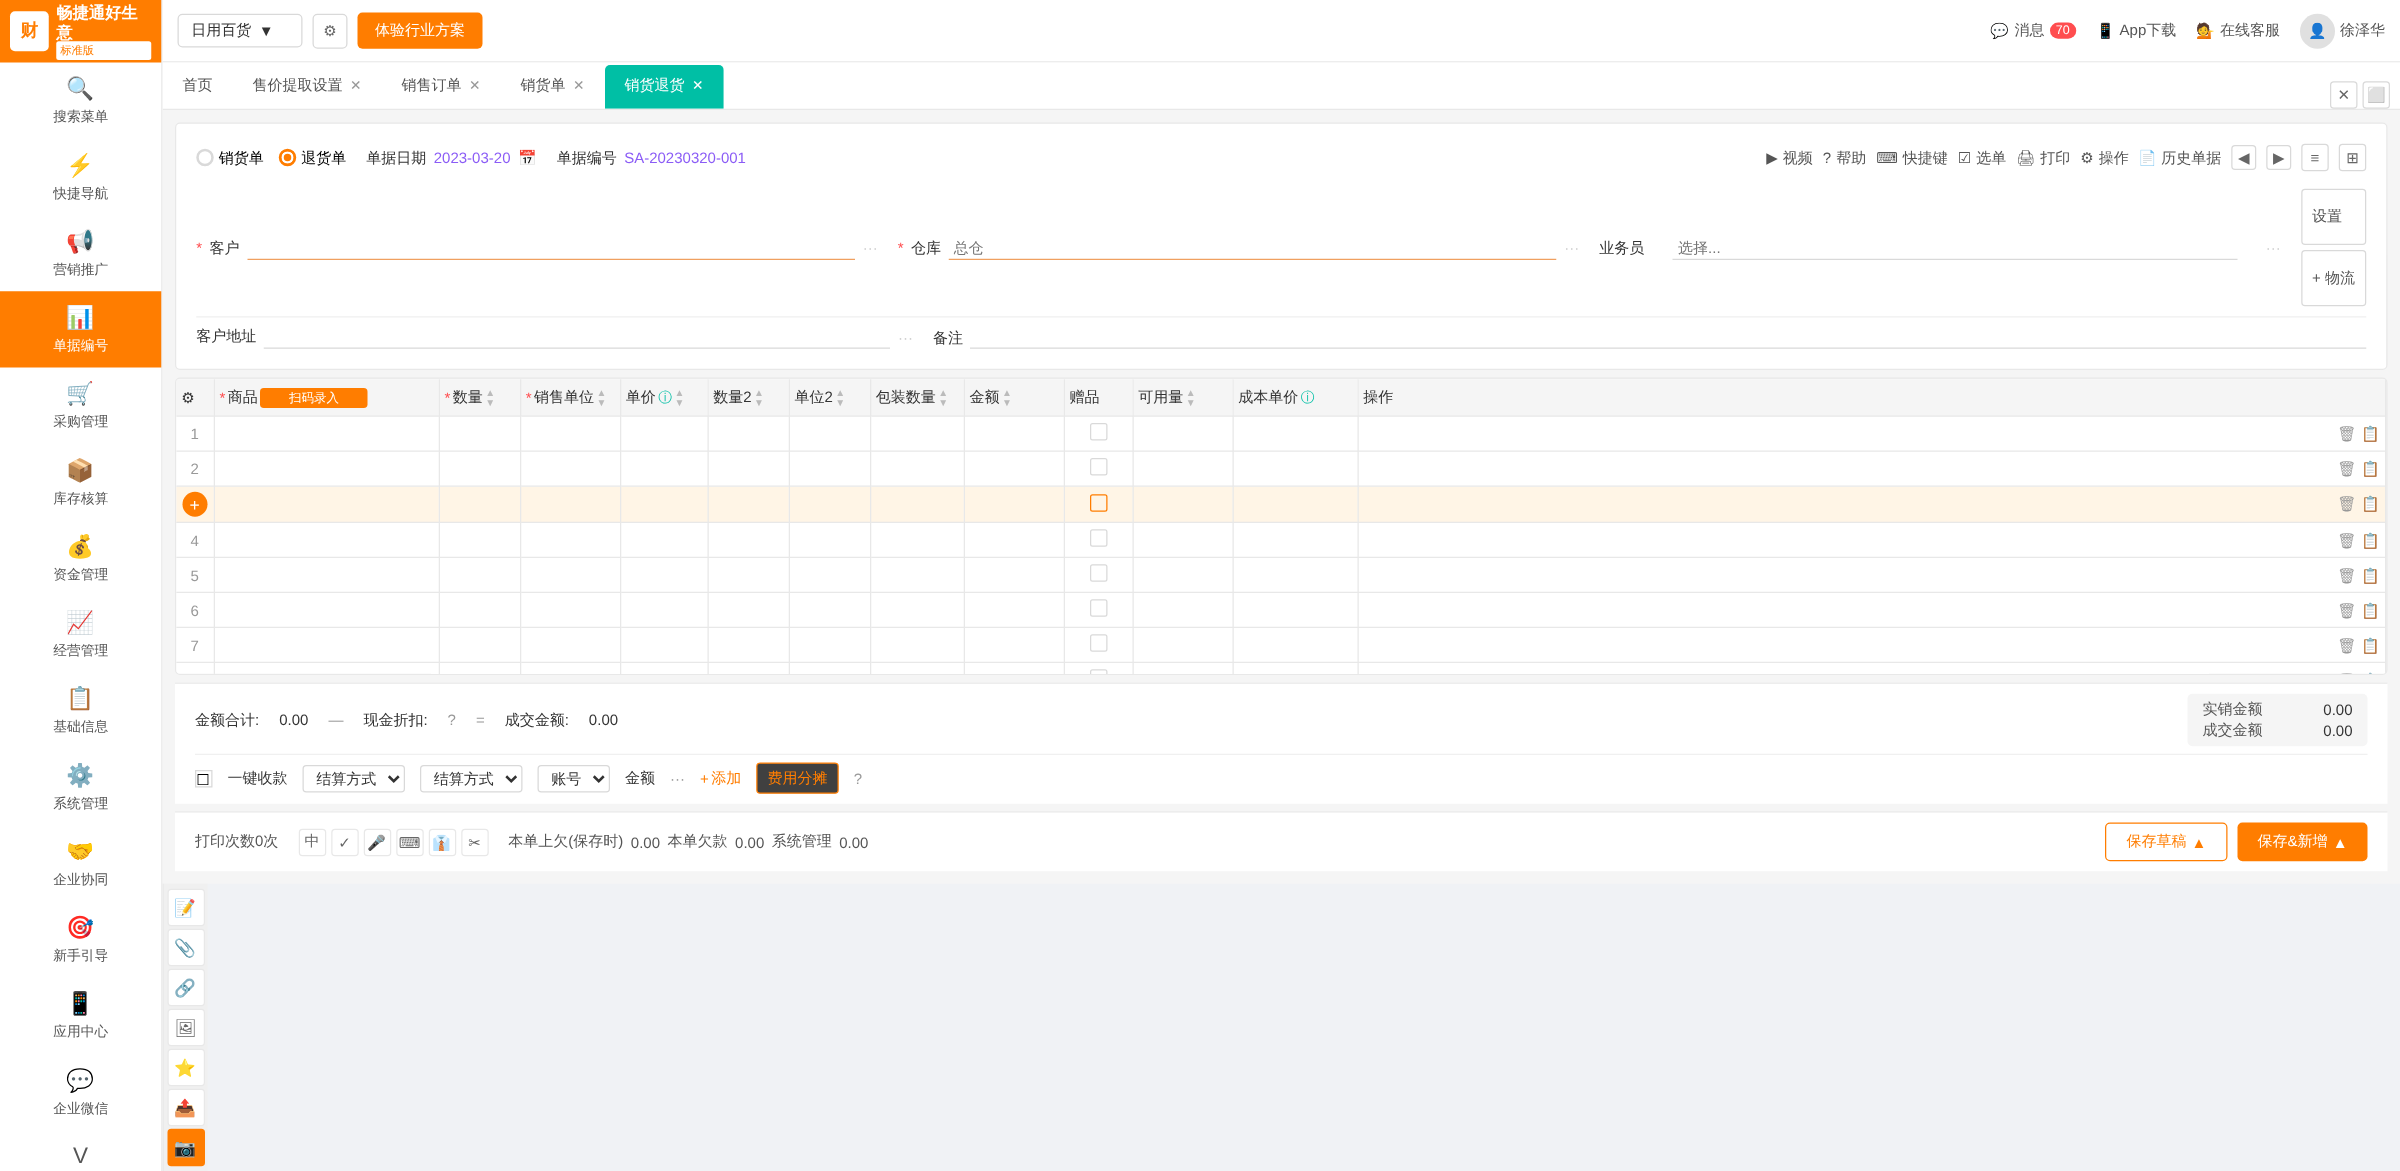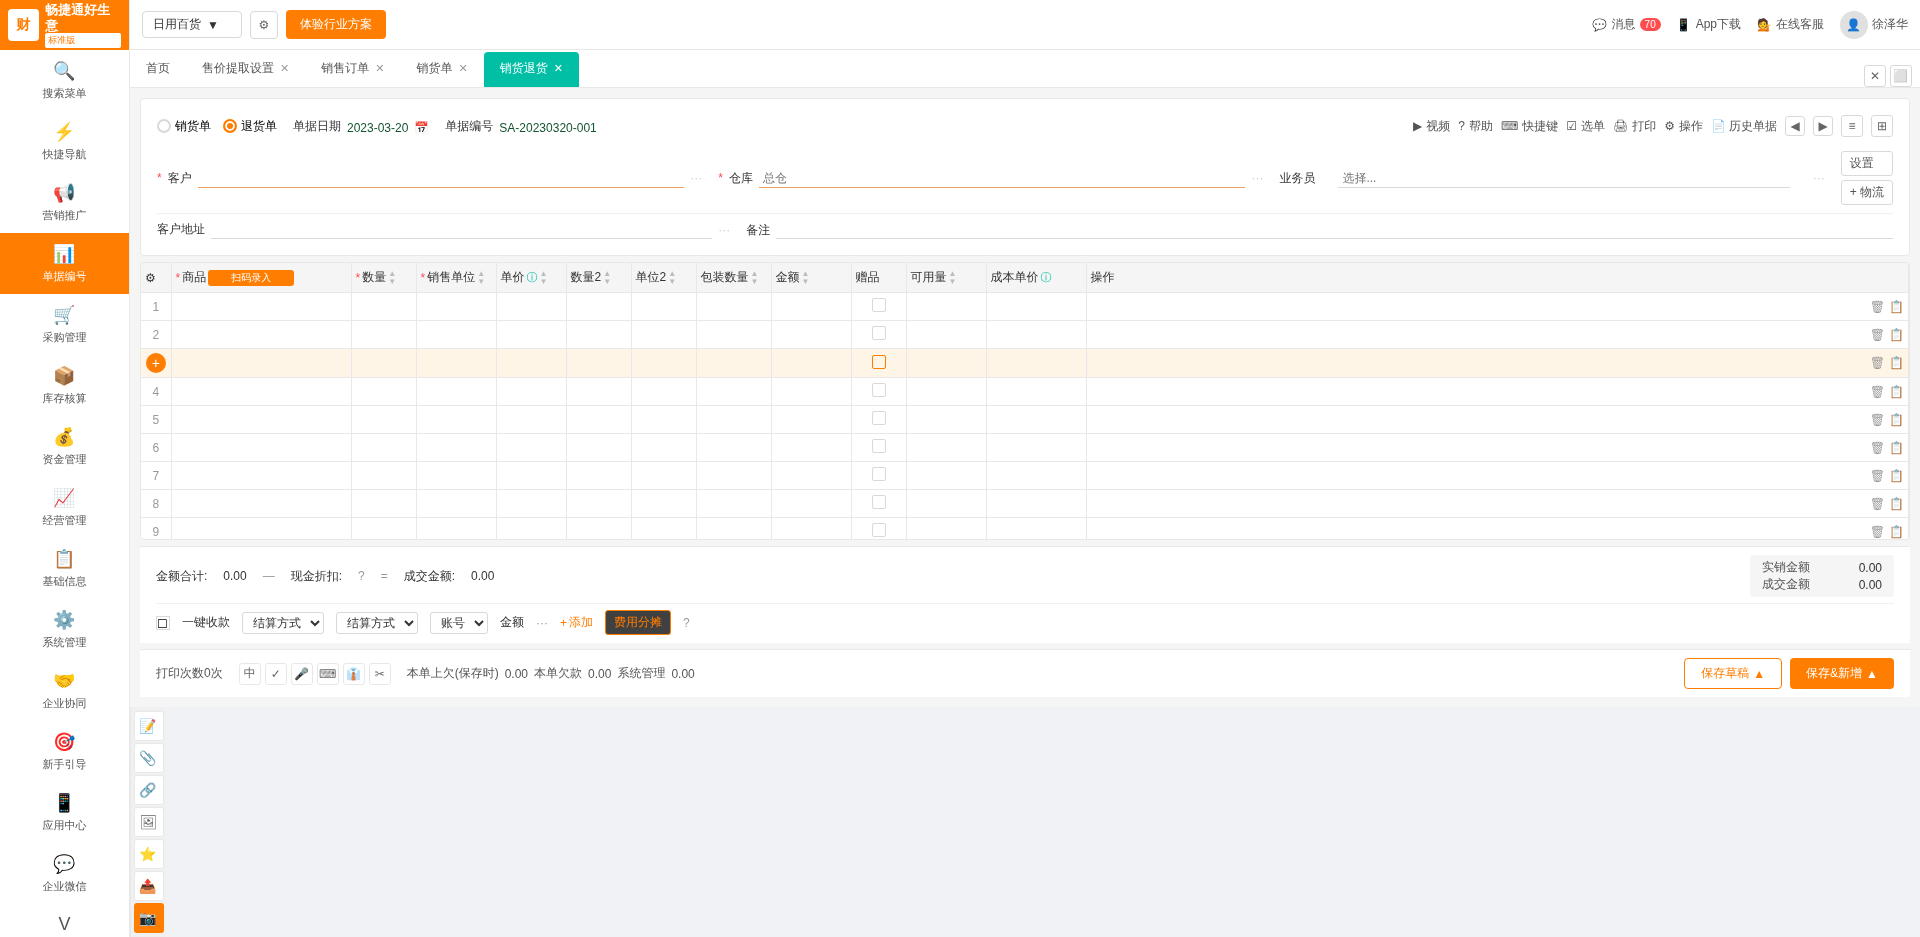--- a/index.html
+++ b/index.html
@@ -38,23 +38,23 @@
     .tab-window-btns { margin-left: auto; display: flex; align-items: center; gap: 4px; padding-right: 8px; }
     .tab-window-btn { width: 22px; height: 22px; border: 1px solid #d9d9d9; border-radius: 3px; display: flex; align-items: center; justify-content: center; cursor: pointer; color: #666; font-size: 12px; }
     .form-card { background: #fff; border-radius: 4px; padding: 10px 16px; border: 1px solid #e8e8e8; }
 
     
     .form-header { display: flex; align-items: center; gap: 16px; padding: 6px 0; }
     .radio-group { display: flex; align-items: center; gap: 12px; }
     .radio-item { display: flex; align-items: center; gap: 4px; cursor: pointer; }
     .radio-circle { width: 14px; height: 14px; border-radius: 50%; border: 2px solid #d9d9d9; }
     .radio-circle.active { border-color: #ff7d00; background: #ff7d00; box-shadow: inset 0 0 0 2px #fff; }
-    .form-field { display: flex; align-items: flex-end; gap: 6px; }
+    .form-field { display: flex; align-items: center; gap: 6px; }
     .form-label { color: #333; white-space: nowrap; }
-    .form-value { color: #14532d; }
+    .form-value { color: #8b5cf6; }
     .form-header-actions { margin-left: auto; display: flex; align-items: center; gap: 8px; }
     .header-action-item { display: flex; align-items: center; gap: 4px; cursor: pointer; color: #555; font-size: 12px; }
 
     
     .form-row { display: flex; align-items: center; gap: 20px; padding: 6px 0; border-bottom: 1px solid #f0f0f0; }
     .field-group { display: flex; align-items: center; gap: 6px; flex: 1; }
     .field-label { color: #333; white-space: nowrap; }
     .field-input { border: none; border-bottom: 1px solid #f0a060; flex: 1; padding: 2px 4px; color: #333; outline: none; min-width: 120px; background: transparent; }
     .field-input-dots { color: #ccc; cursor: pointer; }
     table { width: 100%; border-collapse: collapse; table-layout: fixed; }
@@ -97,21 +97,21 @@
     .status-icons { display: flex; gap: 4px; align-items: center; }
     .status-icon-box { width: 22px; height: 22px; border: 1px solid #e8e8e8; border-radius: 3px; display: flex; align-items: center; justify-content: center; font-size: 12px; color: #666; cursor: pointer; }
 
     
     .right-actions { width: 36px; background: #f0f0f0; display: flex; flex-direction: column; align-items: center; padding: 4px 2px; gap: 2px; border-left: 1px solid #e8e8e8; }
     .right-action-btn { width: 30px; height: 30px; border: 1px solid #e8e8e8; border-radius: 3px; background: #fff; display: flex; align-items: center; justify-content: center; cursor: pointer; font-size: 14px; color: #666; }
     .main-content { flex: 1; overflow: hidden; display: flex; flex-direction: column; padding: 10px; gap: 6px; background: #f5f5f5; }
 
     
     .form-right-btns { display: flex; flex-direction: column; gap: 4px; }
-    .form-right-btn { border: 1px solid #d9d9d9; border-radius: 3px; padding: 3px 8px; cursor: pointer; background: #fff; color: #555; font-size: 12px; display: flex; align-items: center; gap: 3px; }
+    .form-right-btn { border: 1px solid #d9d9d9; border-radius: 3px; padding: 13px 8px; cursor: pointer; background: #fff; color: #555; font-size: 12px; display: flex; align-items: center; gap: 3px; }
     .table-header-row { background: #f5f5f5; }
     .th-inner { display: flex; align-items: center; gap: 2px; }
     .th-sort { display: flex; flex-direction: column; gap: 0; }
     .th-sort span { font-size: 8px; color: #bbb; line-height: 1; }
 
     
     .nav-arrow { width: 20px; height: 20px; border: 1px solid #d9d9d9; border-radius: 3px; display: flex; align-items: center; justify-content: center; cursor: pointer; color: #666; font-size: 12px; background: #fff; }
 
     .history-btn { display: flex; align-items: center; gap: 3px; cursor: pointer; color: #555; }
   </style>

